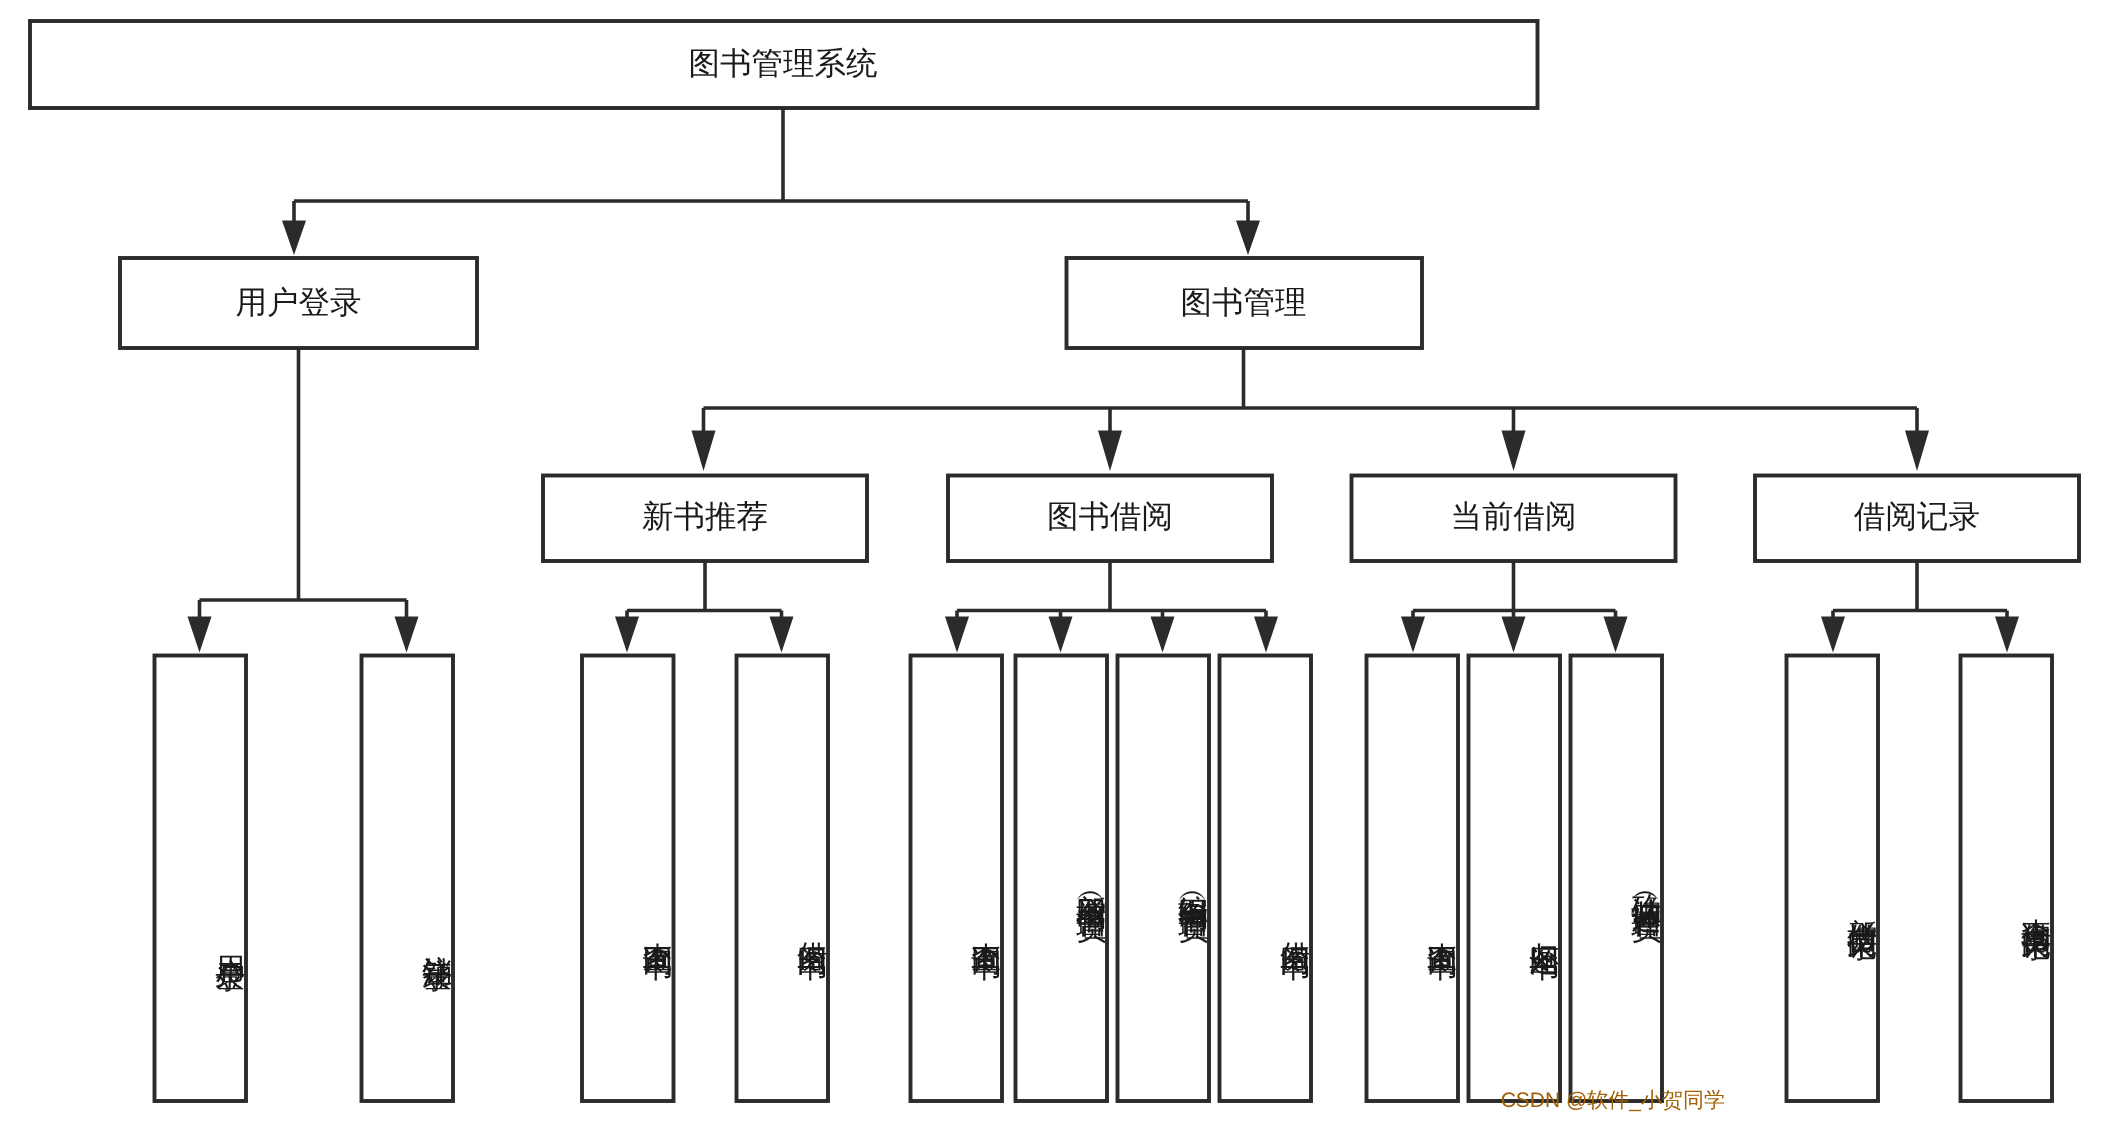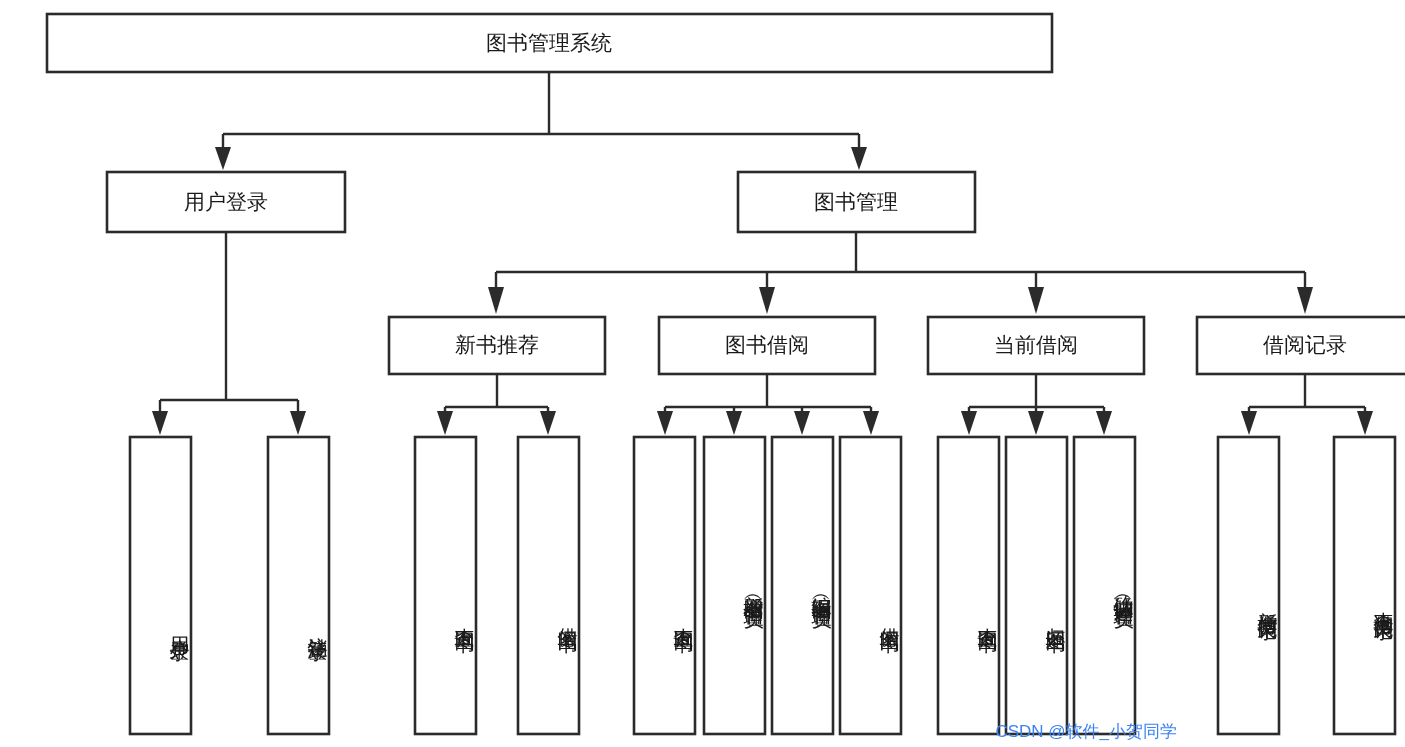--- a/index.html
+++ b/index.html
@@ -11,21 +11,20 @@
     width: 1405px;
     height: 747px;
     font-family: "Liberation Sans", sans-serif;
     overflow: hidden;
   }
   #diagram-root {
     position: relative;
     width: 1158px;
     height: 747px;
     background: #ffffff;
-    margin-left: 27px;
   }
   svg.diagram-svg {
     position: absolute;
     left: 0;
     top: 0;
     width: 1405px;
     height: 747px;
     display: block;
   }
   .node-box {
@@ -63,22 +62,22 @@
     display: flex;
     align-items: flex-start;
     justify-content: center;
     pointer-events: none;
   }
   .watermark {
     position: absolute;
     right: 8px;
     bottom: 4px;
     font-family: "Liberation Sans", sans-serif;
-    font-size: 17px;
-    color: #3b82f6;
+    font-size: 14px;
+    color: #a16207;
     white-space: nowrap;
     user-select: none;
   }
 </style>
 </head>
 <body>
 
 <div id="diagram-root">
 
   <svg class="diagram-svg" viewBox="0 0 1405 747">

